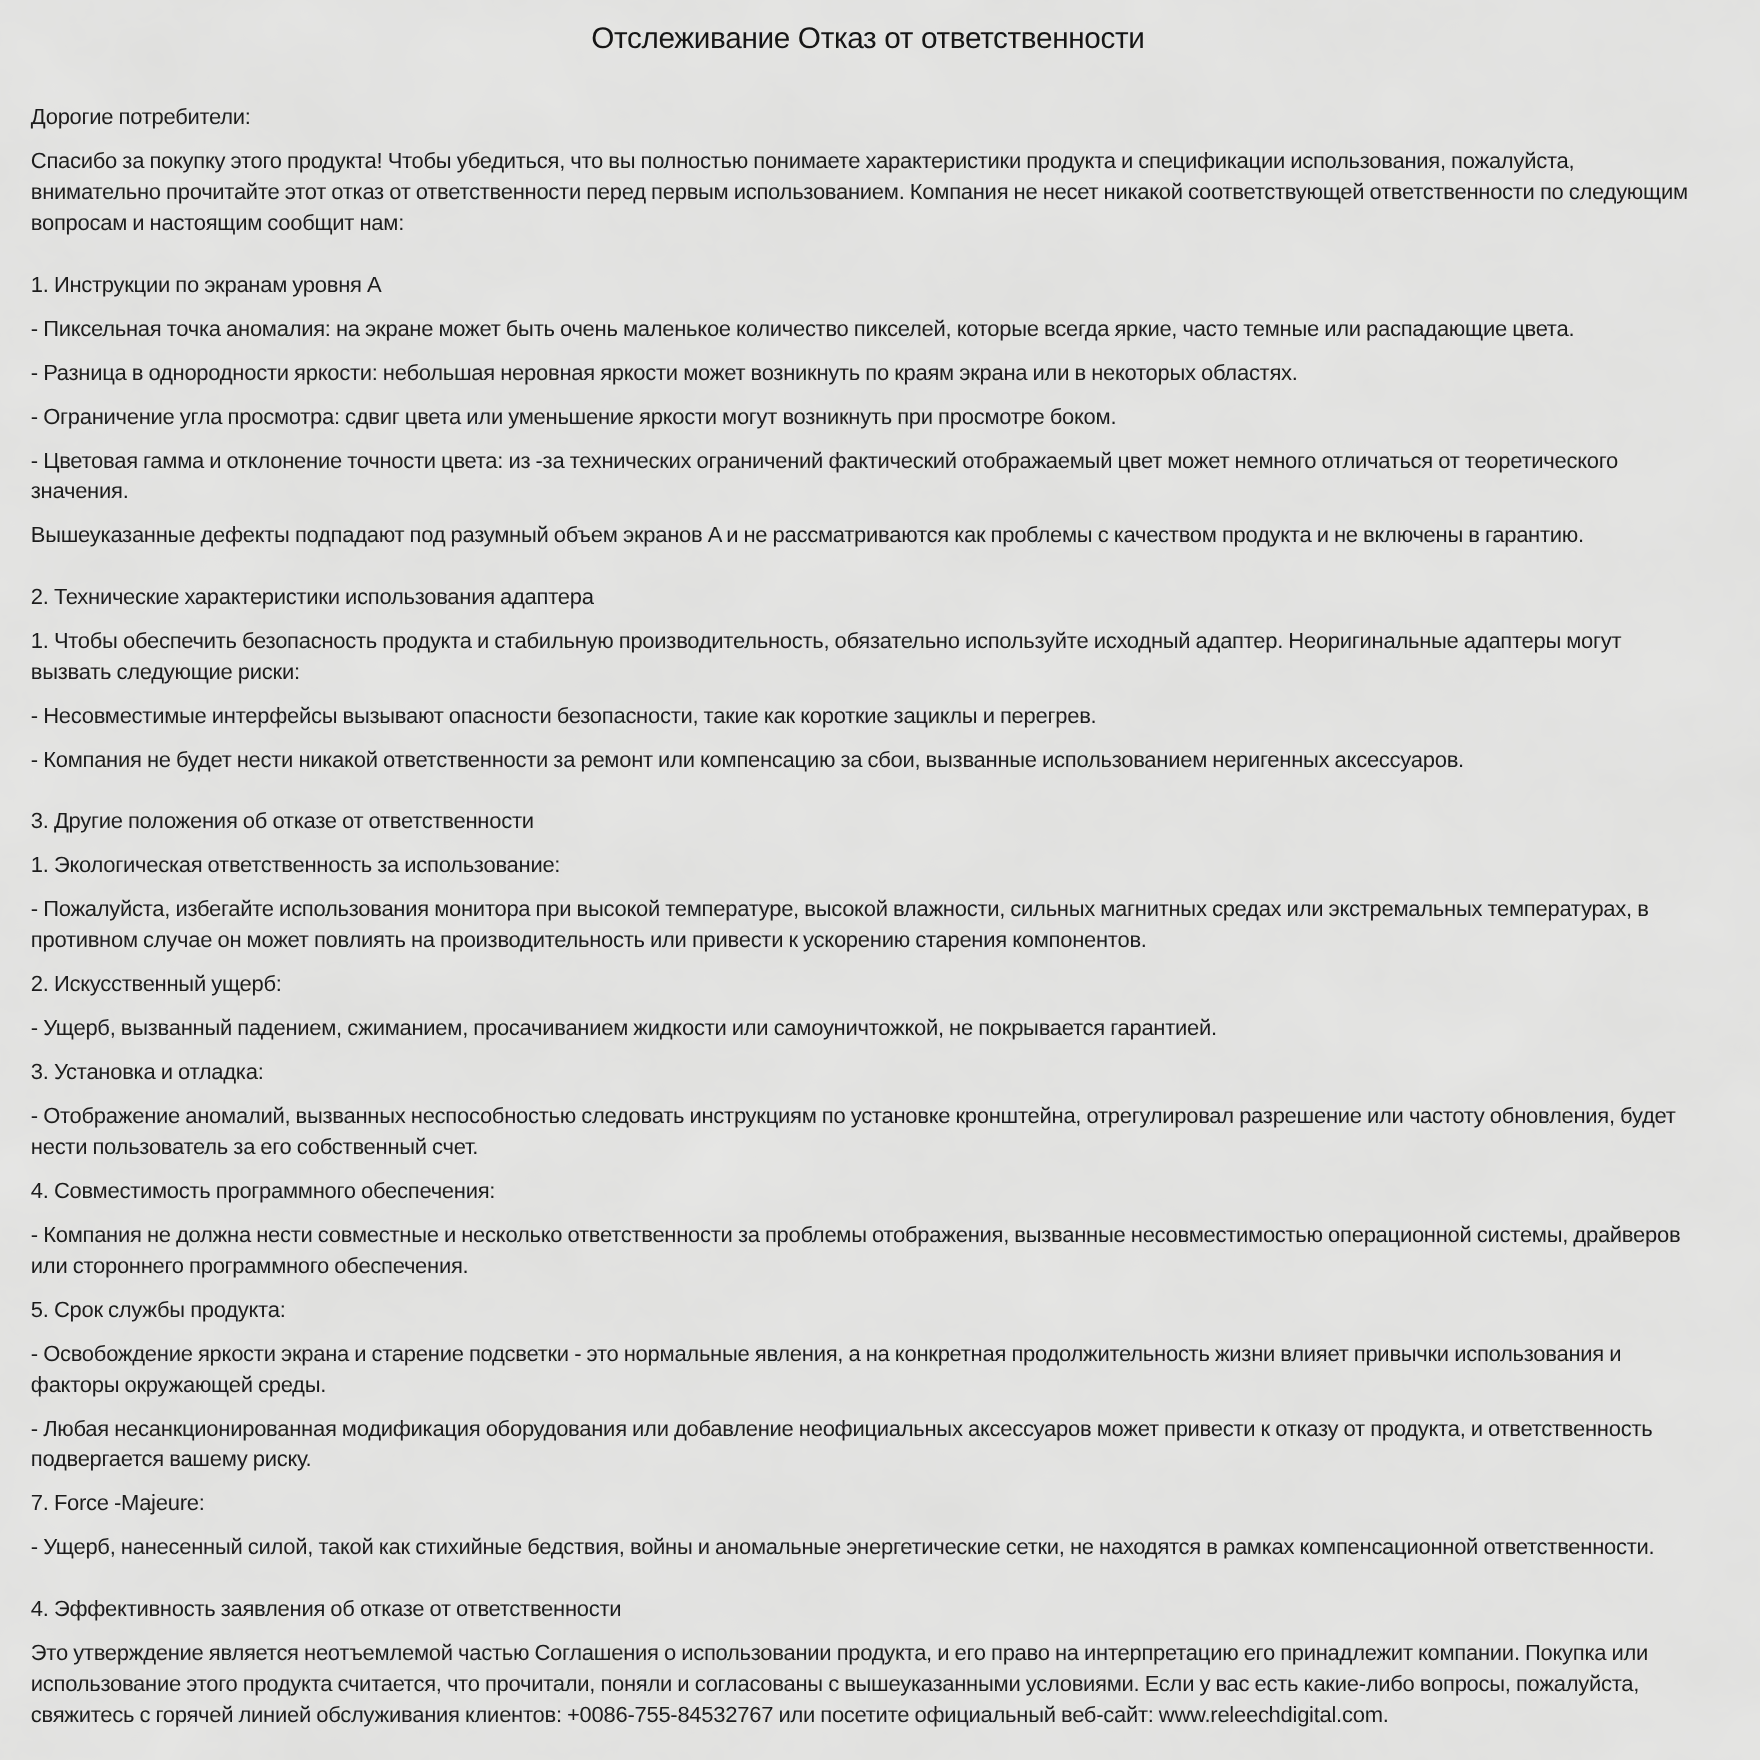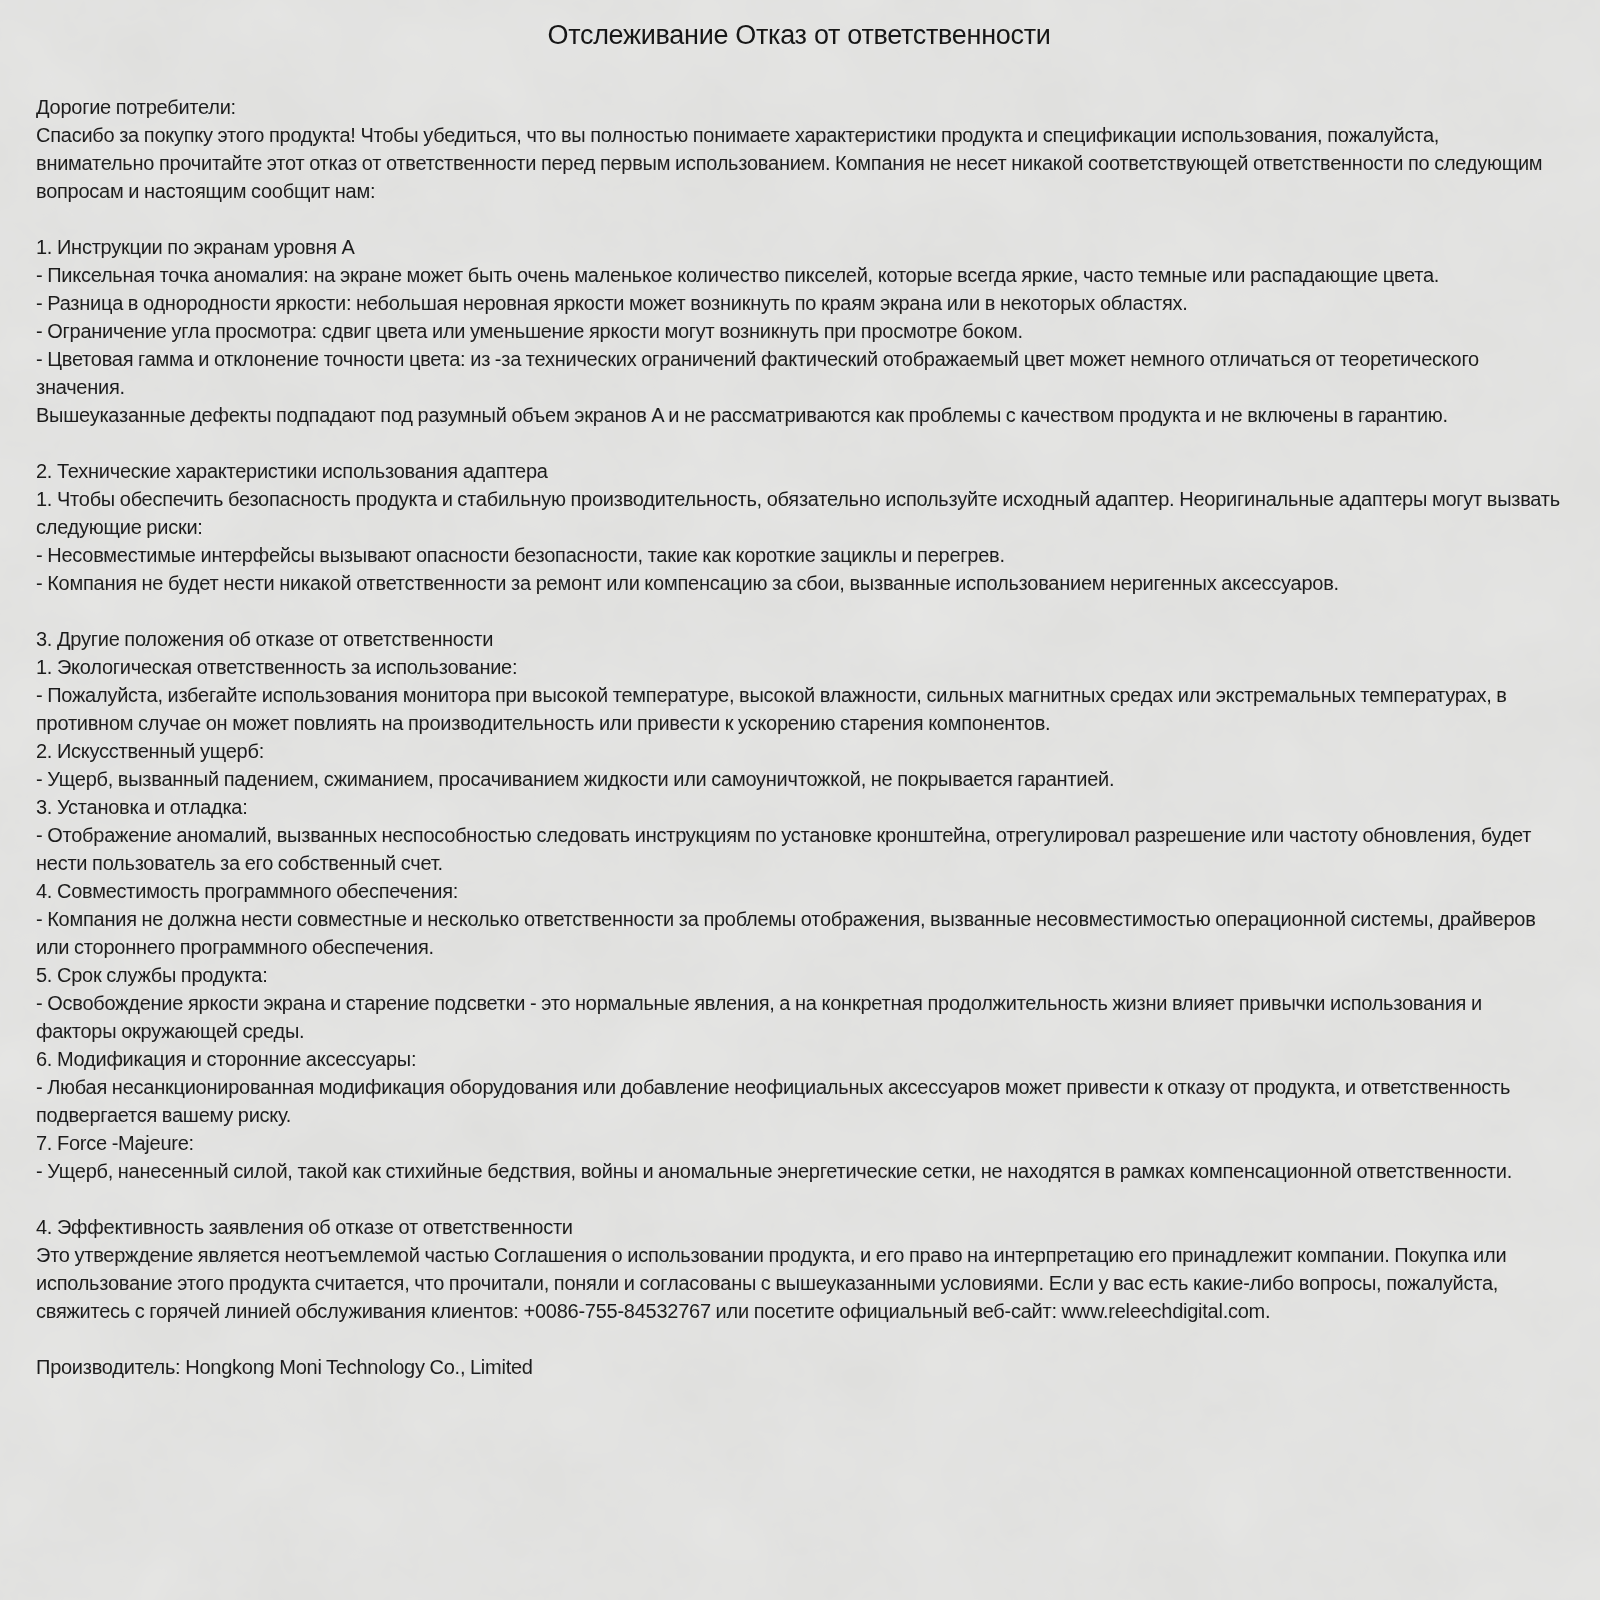--- a/index.html
+++ b/index.html
@@ -20,35 +20,35 @@
     inset: 0;
     width: 1600px;
     height: 1600px;
     pointer-events: none;
   }
   main.page {
     position: relative;
     box-sizing: border-box;
     width: 1600px;
     height: 1600px;
-    padding: 20px 38px 0 36px;
+    padding: 20px 38px 0 16px;
   }
   h1.doc-title {
     margin: 0 0 42px 0;
     text-align: center;
     font-size: 27px;
     font-weight: 400;
     letter-spacing: -0.3px;
     color: #161616;
   }
   .block {
     margin: 0 0 28px 0;
   }
   .block p {
-    margin: 0;
+    margin: 12px;
     font-size: 20px;
     line-height: 28px;
     letter-spacing: -0.25px;
     word-spacing: -0.5px;
     color: #1c1c1c;
   }
 </style>
 </head>
 <body>
 
@@ -94,21 +94,20 @@
         <p>1. Экологическая ответственность за использование:</p>
         <p>- Пожалуйста, избегайте использования монитора при высокой температуре, высокой влажности, сильных магнитных средах или экстремальных температурах, в противном случае он может повлиять на производительность или привести к ускорению старения компонентов.</p>
         <p>2. Искусственный ущерб:</p>
         <p>- Ущерб, вызванный падением, сжиманием, просачиванием жидкости или самоуничтожкой, не покрывается гарантией.</p>
         <p>3. Установка и отладка:</p>
         <p>- Отображение аномалий, вызванных неспособностью следовать инструкциям по установке кронштейна, отрегулировал разрешение или частоту обновления, будет нести пользователь за его собственный счет.</p>
         <p>4. Совместимость программного обеспечения:</p>
         <p>- Компания не должна нести совместные и несколько ответственности за проблемы отображения, вызванные несовместимостью операционной системы, драйверов или стороннего программного обеспечения.</p>
         <p>5. Срок службы продукта:</p>
         <p>- Освобождение яркости экрана и старение подсветки - это нормальные явления, а на конкретная продолжительность жизни влияет привычки использования и факторы окружающей среды.</p>
-        <p>6. Модификация и сторонние аксессуары:</p>
         <p>- Любая несанкционированная модификация оборудования или добавление неофициальных аксессуаров может привести к отказу от продукта, и ответственность подвергается вашему риску.</p>
         <p>7. Force -Majeure:</p>
         <p>- Ущерб, нанесенный силой, такой как стихийные бедствия, войны и аномальные энергетические сетки, не находятся в рамках компенсационной ответственности.</p>
       </div>
       <div class="block">
         <p>4. Эффективность заявления об отказе от ответственности</p>
         <p>Это утверждение является неотъемлемой частью Соглашения о использовании продукта, и его право на интерпретацию его принадлежит компании. Покупка или использование этого продукта считается, что прочитали, поняли и согласованы с вышеуказанными условиями. Если у вас есть какие-либо вопросы, пожалуйста, свяжитесь с горячей линией обслуживания клиентов: +0086-755-84532767 или посетите официальный веб-сайт: www.releechdigital.com.</p>
       </div>
       <div class="block">
         <p>Производитель: Hongkong Moni Technology Co., Limited</p>

